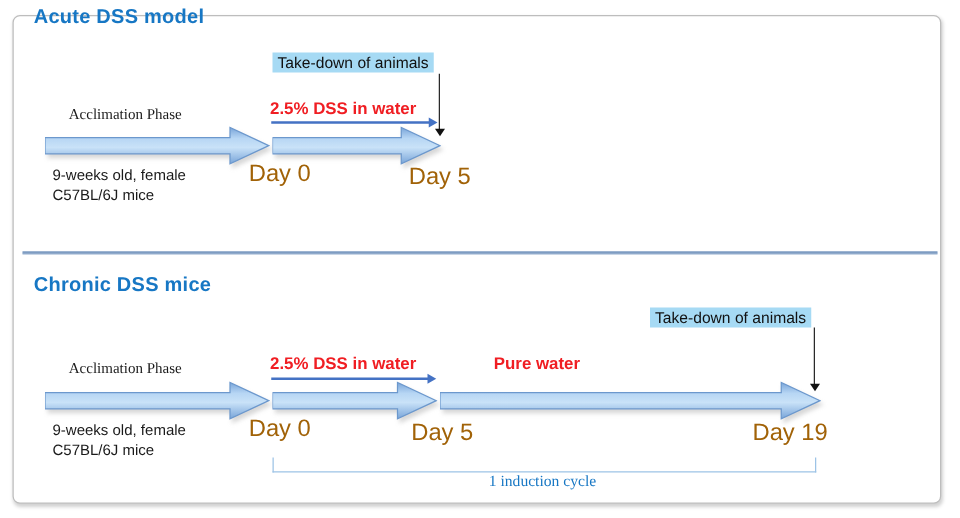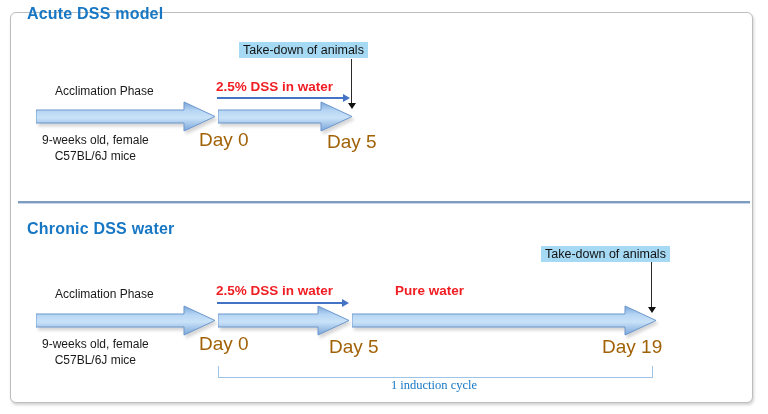--- a/index.html
+++ b/index.html
@@ -11,35 +11,35 @@
     position:absolute;left:10px;top:12px;width:741px;height:389px;
     background:#fff;border:1px solid #bdbdbd;border-radius:6px;
     box-shadow:1px 2px 3px rgba(0,0,0,0.18);
   }
   .section-title{position:absolute;font-size:16px;font-weight:bold;color:#1777C4;letter-spacing:.2px;}
   #acute-title{left:27px;top:5px;}
   #chronic-title{left:27px;top:220px;}
 
   .takedown{
     position:absolute;background:#A6DAF4;color:#111;
-    font-size:12.5px;padding:1px 4px;white-space:nowrap;margin-left:21px;
+    font-size:12.5px;padding:1px 4px;white-space:nowrap;
   }
   #acute-takedown{left:218px;top:42px;}
   #chronic-takedown{left:520px;top:246px;}
 
   .red-label{position:absolute;color:#F01E23;font-weight:bold;font-size:13.5px;text-align:left;white-space:nowrap;}
   #acute-dss-label{left:216px;top:79px;width:134px;}
   #chronic-dss-label{left:216px;top:283px;width:134px;}
   #pure-water-label{left:395px;top:283px;width:125px;}
 
-  .small-label{position:absolute;font-size:12px;color:#1a1a1a;white-space:nowrap;}
+  .small-label{position:absolute;font-size:12px;color:#1a1a1a;white-space:nowrap;font-family:Liberation Serif, serif;}
   #acute-acclimation{left:55px;top:84px;}
   #chronic-acclimation{left:55px;top:287px;}
 
-  .mice-label{position:absolute;font-size:12px;line-height:16px;color:#1a1a1a;white-space:nowrap;text-align:center;}
+  .mice-label{position:absolute;font-size:12px;line-height:16px;color:#1a1a1a;white-space:nowrap;}
   #acute-mice{left:42px;top:132px;}
   #chronic-mice{left:42px;top:336px;}
 
   .day-label{position:absolute;font-size:19px;color:#a16207;white-space:nowrap;}
   #acute-day0{left:199px;top:129px;}
   #acute-day5{left:327px;top:131px;}
   #chronic-day0{left:199px;top:333px;}
   #chronic-day5{left:329px;top:336px;}
   #chronic-day19{left:602px;top:336px;}
 
@@ -121,21 +121,21 @@
 <div class="day-label" id="acute-day0">Day 0</div>
 <div class="day-label" id="acute-day5">Day 5</div>
 
 <div class="mice-label" id="acute-mice">
   <span>9-weeks old, female</span><br>
   <span>C57BL/6J mice</span>
 </div>
 
 <div class="divider"></div>
 
-<div class="section-title" id="chronic-title">Chronic DSS water</div>
+<div class="section-title" id="chronic-title">Chronic DSS mice</div>
 
 <div class="takedown" id="chronic-takedown">Take-down of animals</div>
 
 <div class="drop-arrow" id="chronic-drop">
   <div class="vline"></div>
   <div class="head"></div>
 </div>
 
 <div class="red-label" id="chronic-dss-label">2.5% DSS in water</div>
 <div class="red-label" id="pure-water-label">Pure water</div>

